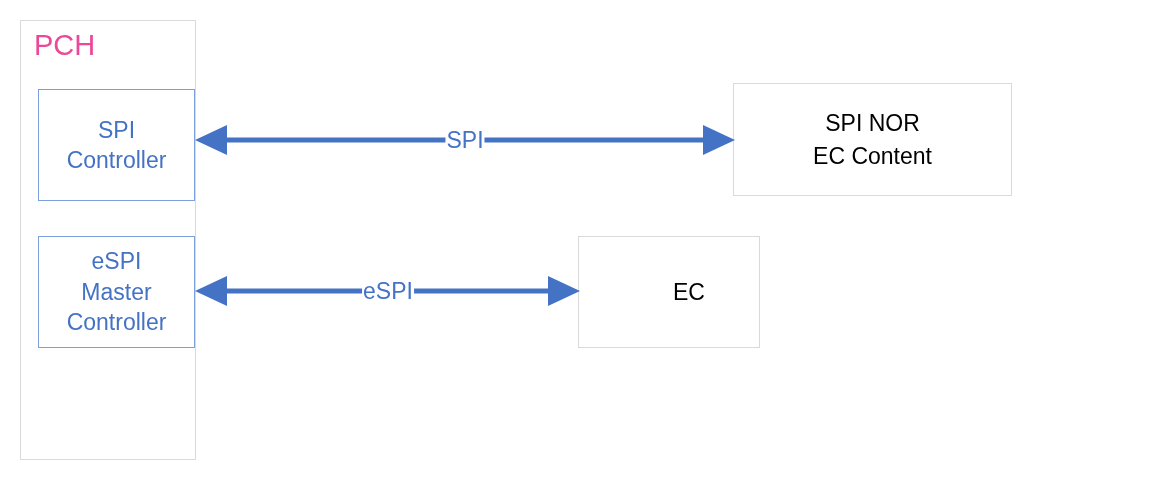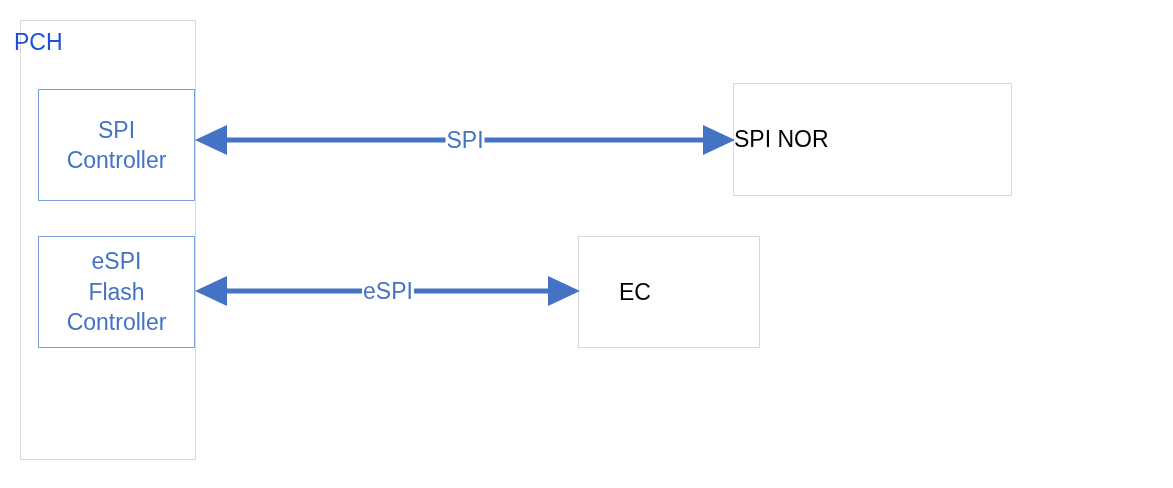--- a/index.html
+++ b/index.html
@@ -26,24 +26,24 @@
   .pch-outer {
     left: 20px;
     top: 20px;
     width: 176px;
     height: 440px;
     border: 1.5px solid #d9d9d9;
   }
 
   .pch-label {
     position: absolute;
-    left: 14px;
+    left: 34px;
     top: 30px;
-    font-size: 23px;
-    color: #1d4ed8;
+    font-size: 29px;
+    color: #ec4899;
     line-height: 1.1;
     white-space: nowrap;
   }
 
   .inner-box {
     border: 1.5px solid #7BA0DC;
     display: flex;
     align-items: center;
     justify-content: center;
   }
@@ -67,21 +67,21 @@
     left: 38px;
     top: 236px;
     width: 157px;
     height: 112px;
   }
 
   .gray-box {
     border: 1.5px solid #d9d9d9;
     display: flex;
     align-items: center;
-    justify-content: flex-start;
+    justify-content: center;
   }
 
   .gray-box .inner-text {
     font-size: 23px;
     color: #000000;
     line-height: 1.42;
     text-align: center;
     white-space: nowrap;
   }
 
@@ -139,28 +139,29 @@
   <div class="box inner-box spi-flash-ctrl">
     <div class="inner-text">
       <div>SPI</div>
       <div>Controller</div>
     </div>
   </div>
 
   <div class="box inner-box espi-master-ctrl">
     <div class="inner-text">
       <div>eSPI</div>
-      <div>Flash</div>
+      <div>Master</div>
       <div>Controller</div>
     </div>
   </div>
 
   <div class="box gray-box spi-nor">
     <div class="inner-text">
       <div>SPI NOR</div>
+      <div>EC Content</div>
     </div>
   </div>
 
   <div class="box gray-box ec-box">
     <div class="inner-text">
       <div>EC</div>
     </div>
   </div>
 
   <div class="connector conn-spi">

